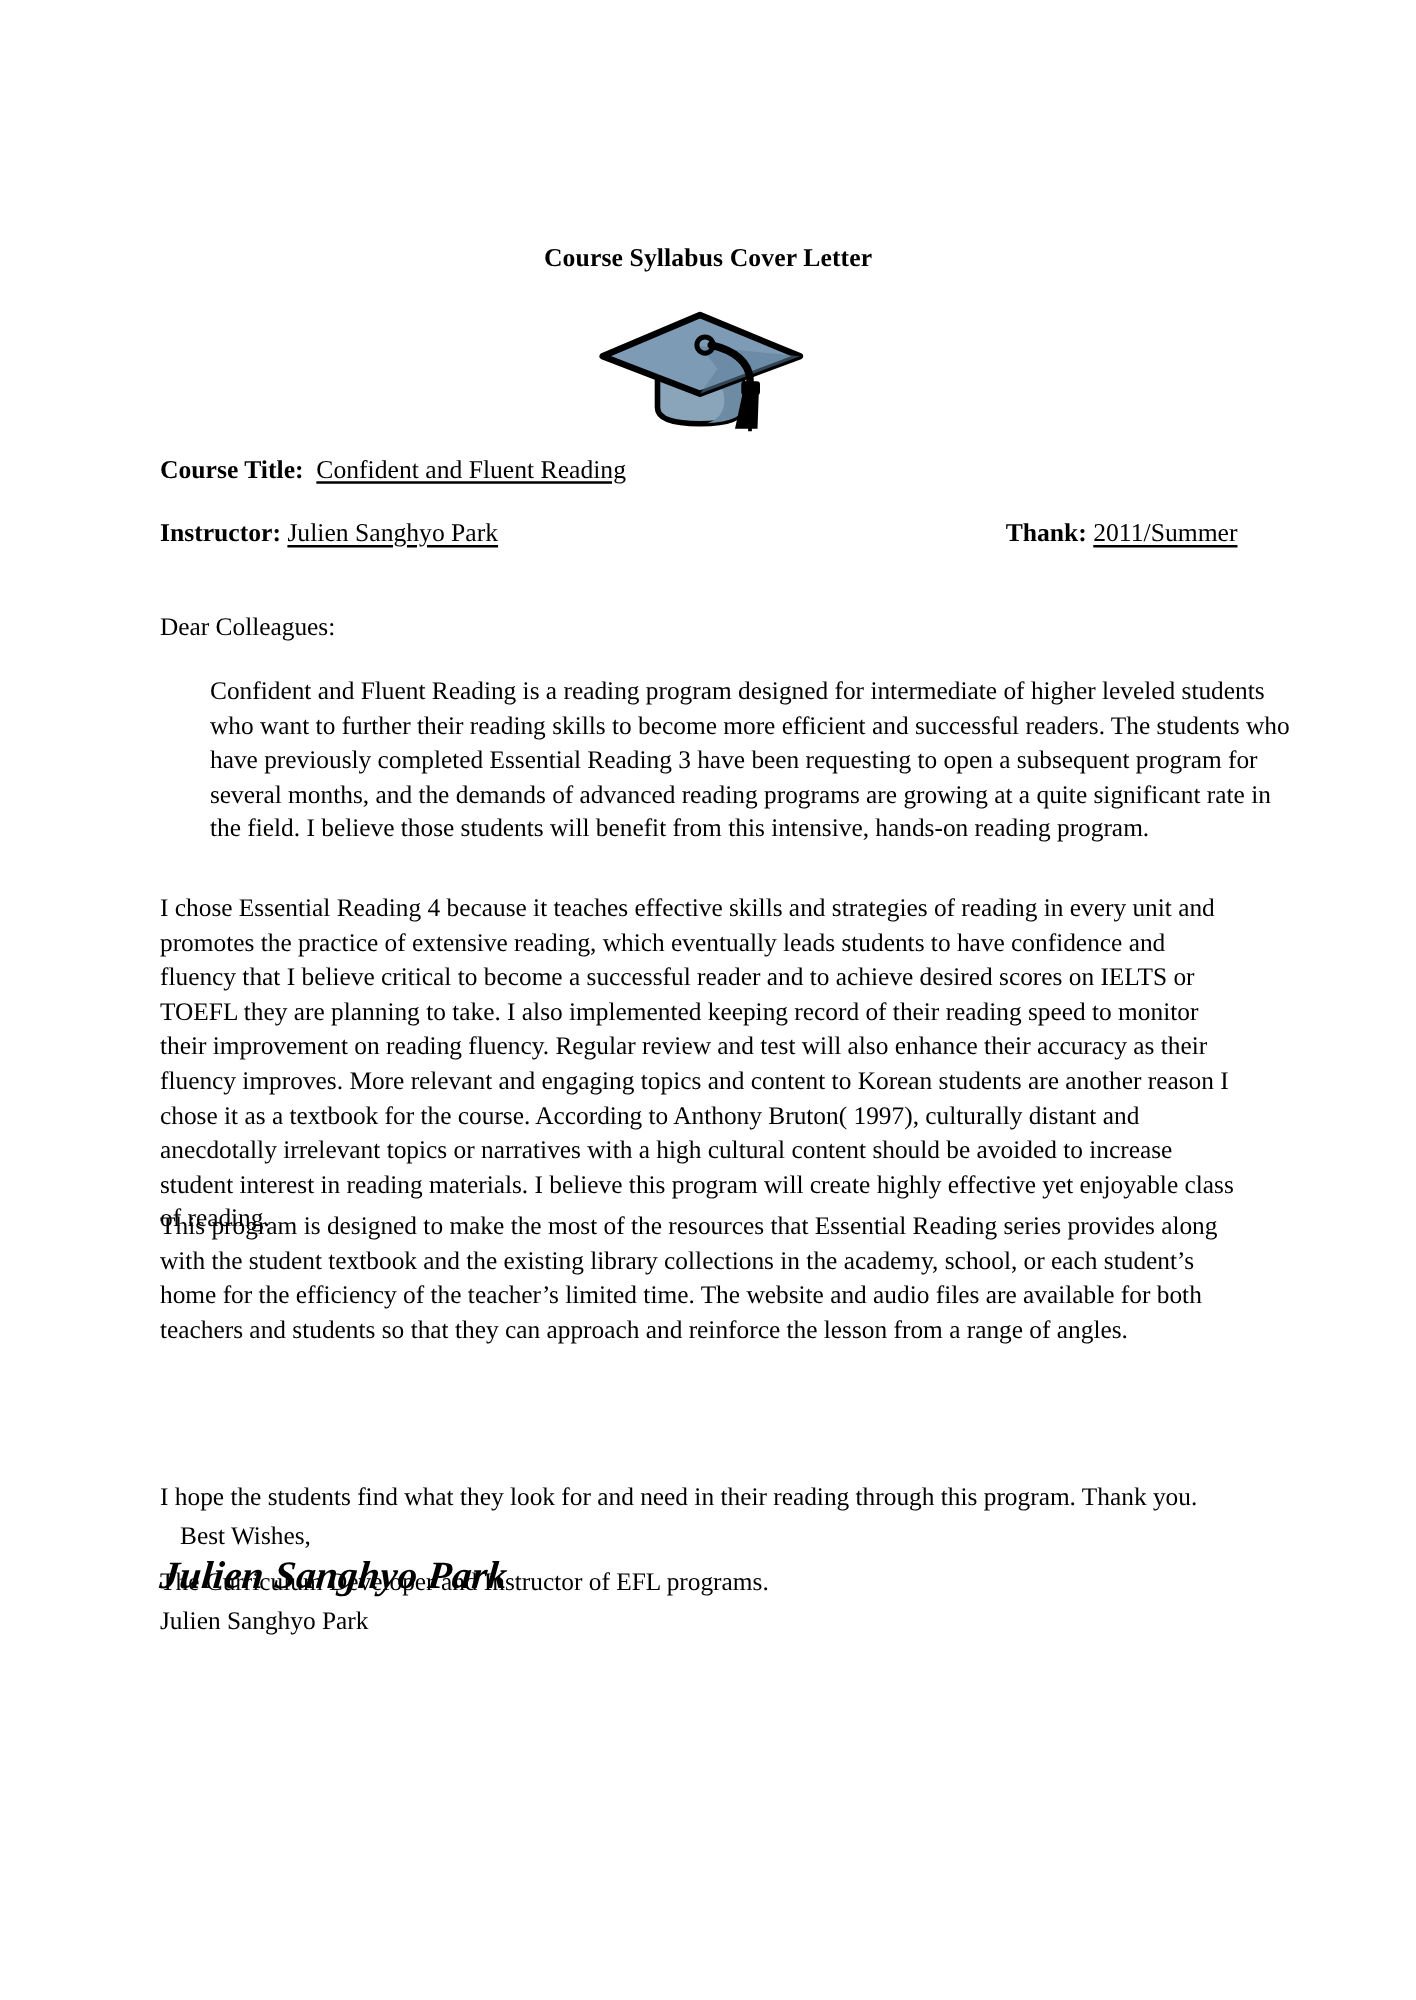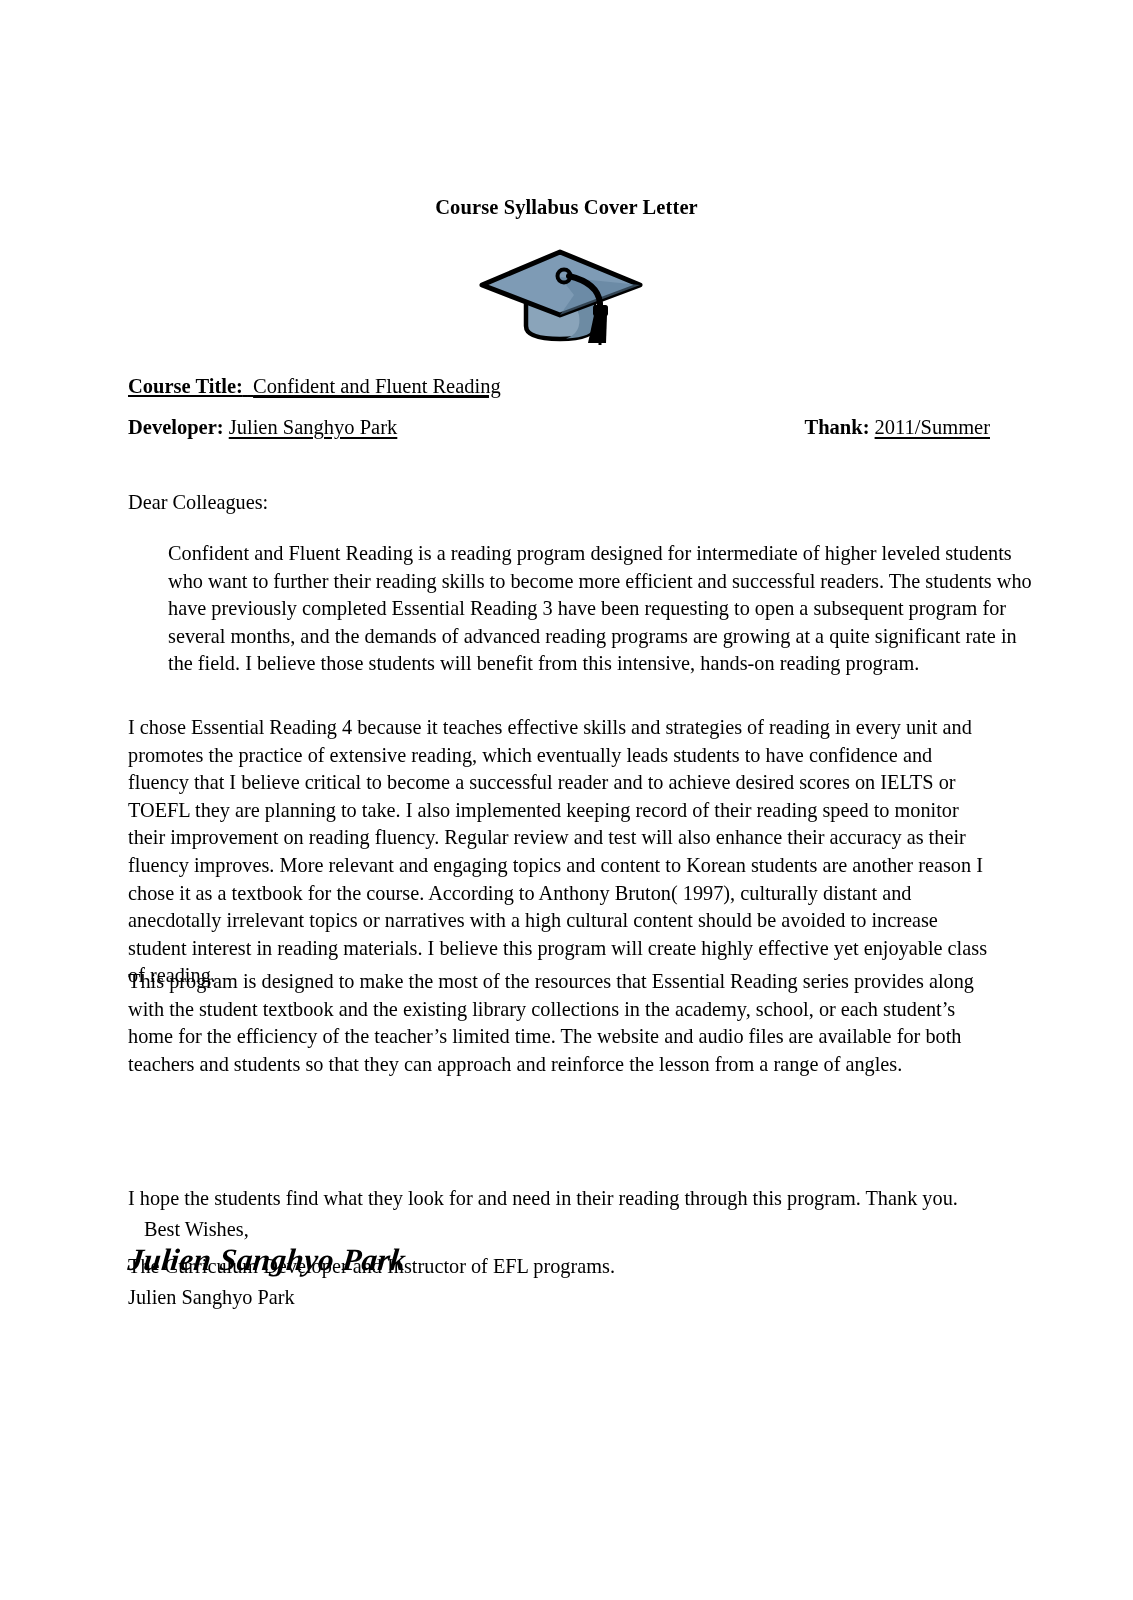--- a/index.html
+++ b/index.html
@@ -45,21 +45,21 @@
   .emblem svg { display: block; width: 100%; height: 100%; }
 
   
   .field-row {
     position: absolute;
     left: 128px;
     font-size: 20.5px;
     line-height: 1.0;
     white-space: nowrap;
   }
-  .field-row.course   { top: 376px; text-decoration: underline; }
+  .field-row.course   { top: 366px; }
   .field-row.instructor { top: 417px; width: 862px; }
 
   .field-label {
     font-weight: bold;
   }
   .field-value {
     text-decoration: underline;
     text-underline-offset: 3px;
   }
   .term-group {
@@ -136,21 +136,21 @@
 
   <div class="field-row course">
     <span class="field-label">Course Title:</span>
     <span>&nbsp;</span><span class="field-value">Confident and Fluent Reading</span>
   </div>
 
   <div class="field-row instructor">
     <span class="term-group">
       <span class="field-label">Thank:</span><span>&nbsp;</span><span class="field-value">2011/Summer</span>
     </span>
-    <span class="field-label">Developer:</span><span>&nbsp;</span><span class="field-value">Julien Sanghyo Park </span>
+    <span class="field-label">Instructor:</span><span>&nbsp;</span><span class="field-value">Julien Sanghyo Park </span>
   </div>
 
   <div class="body-block salutation">Dear Colleagues:</div>
 
   <div class="body-block para-1">Confident and Fluent Reading is a reading program designed for intermediate of higher leveled students who want to further their reading skills to become more efficient and successful readers. The students who have previously completed Essential Reading 3 have been requesting to open a subsequent program for several months, and the demands of advanced reading programs are growing at a quite significant rate in the field. I believe those students will benefit from this intensive, hands-on reading program.</div>
 
   <div class="body-block para-2">I chose Essential Reading 4 because it teaches effective skills and strategies of reading in every unit and promotes the practice of extensive reading, which eventually leads students to have confidence and fluency that I believe critical to become a successful reader and to achieve desired scores on IELTS or TOEFL they are planning to take. I also implemented keeping record of their reading speed to monitor their improvement on reading fluency. Regular review and test will also enhance their accuracy as their fluency improves. More relevant and engaging topics and content to Korean students are another reason I chose it as a textbook for the course. According to Anthony Bruton( 1997), culturally distant and anecdotally irrelevant topics or narratives with a high cultural content should be avoided to increase student interest in reading materials. I believe this program will create highly effective yet enjoyable class of reading.</div>
 
   <div class="body-block para-3">This program is designed to make the most of the resources that Essential Reading series provides along with the student textbook and the existing library collections in the academy, school, or each student’s home for the efficiency of the teacher’s limited time. The website and audio files are available for both teachers and students so that they can approach and reinforce the lesson from a range of angles.</div>
 

